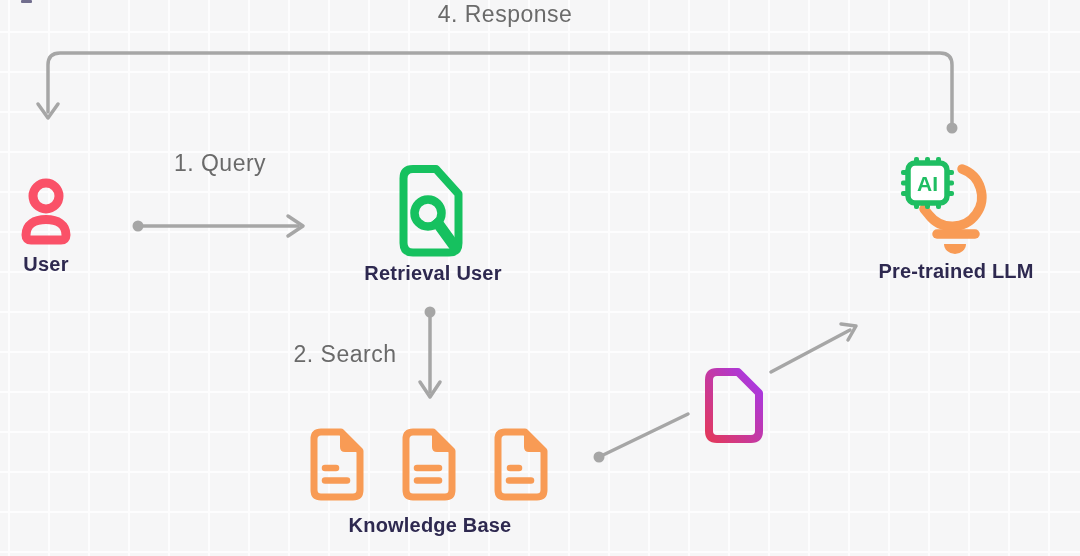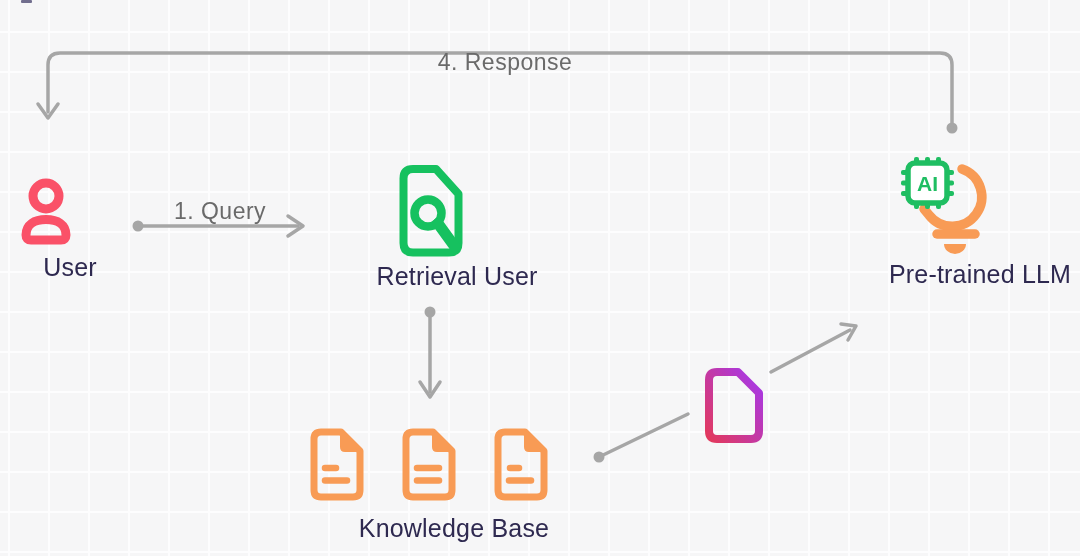--- a/index.html
+++ b/index.html
@@ -10,26 +10,25 @@
       linear-gradient(#fdfdfe 2.5px, transparent 2.5px),
       linear-gradient(90deg, #fdfdfe 2.5px, transparent 2.5px);
     background-size:40px 40px;
     background-position:8px 31px;
     font-family:"Liberation Sans", sans-serif;
   }
   .abs{position:absolute;}
   .step-label{
     color:#6a6a6a;font-size:23px;letter-spacing:0.5px;text-align:center;
     white-space:nowrap;
-    margin-top:48px;
   }
   .step-label.wrap{white-space:normal;line-height:33px;}
   .node-label{
-    color:#2e2950;font-size:25px;font-weight:normal;letter-spacing:0.2px;
-    text-align:center;white-space:nowrap;margin-left:24px;
+    color:#2e2950;font-size:20px;font-weight:bold;letter-spacing:0.2px;
+    text-align:center;white-space:nowrap;
   }
   svg{display:block;}
   #arrows{position:absolute;left:0;top:0;pointer-events:none;}
   .artifact{position:absolute;left:21px;top:0;width:11px;height:3px;
     background:#44406b;opacity:.75;border-radius:1px;}
 </style>
 </head>
 <body>
 
 <div id="canvas">
@@ -72,20 +71,21 @@
 
   <div class="abs" style="left:396px;top:164px;">
     <svg width="70" height="94" viewBox="0 0 70 94" fill="none">
       <path d="M40 5 H17 Q7.5 5 7.5 14.5 V79 Q7.5 88.5 17 88.5 H53 Q62.5 88.5 62.5 79 V30 L40 5 Z" stroke="#16C15F" stroke-width="8" stroke-linejoin="round"></path>
       <circle cx="32" cy="49" r="13.5" stroke="#16C15F" stroke-width="8.5"></circle>
       <path d="M42 59.5 L59 83" stroke="#16C15F" stroke-width="11" stroke-linecap="round"></path>
     </svg>
   </div>
   <div class="abs node-label" style="left:330px;top:262px;width:206px;">Retrieval User</div>
 
+  <div class="abs step-label" style="left:265px;top:341px;width:160px;">2. Search</div>
 
   <div class="abs" style="left:308px;top:427px;">
     <svg width="58" height="76" viewBox="0 0 58 76" fill="none">
       <path d="M33 5 H13 Q6 5 6 12 V63 Q6 70 13 70 H45 Q52 70 52 63 V24 L33 5 Z" stroke="#F89B55" stroke-width="7" stroke-linejoin="round"></path>
       <path d="M33 5 L52 24 H37 Q33 24 33 20 Z" fill="#F89B55" stroke="#F89B55" stroke-width="2" stroke-linejoin="round"></path>
       <path d="M17 41 H28" stroke="#F89B55" stroke-width="6.5" stroke-linecap="round"></path>
       <path d="M17 53.5 H39" stroke="#F89B55" stroke-width="6.5" stroke-linecap="round"></path>
     </svg>
   </div>
   <div class="abs" style="left:400px;top:427px;">

